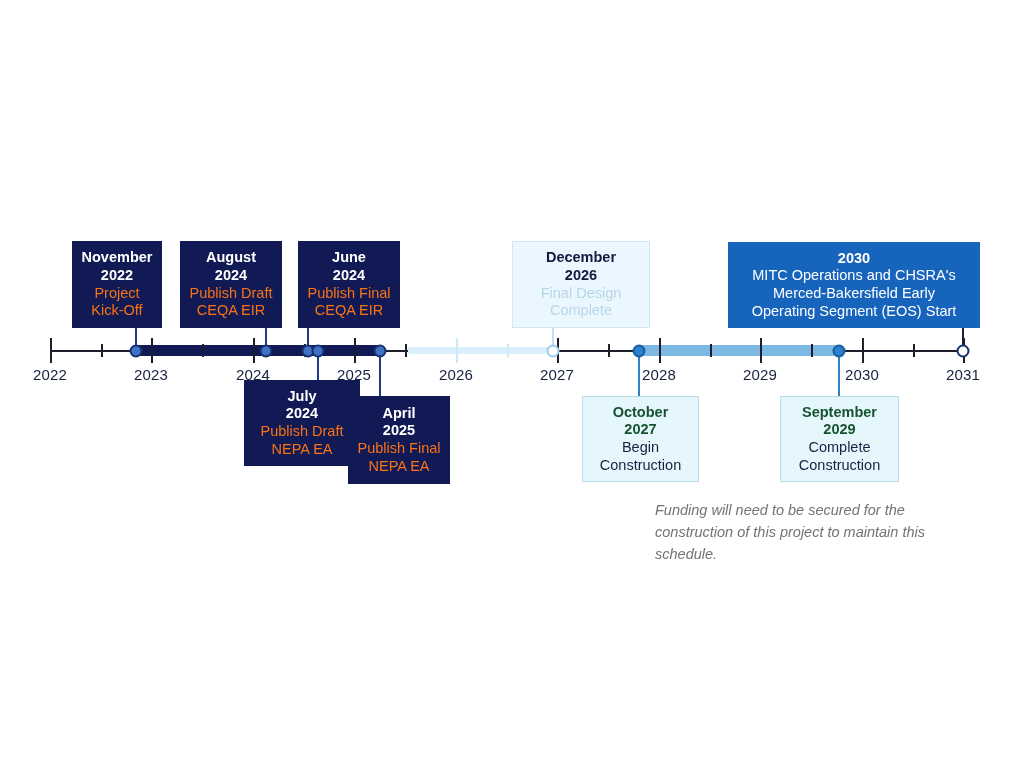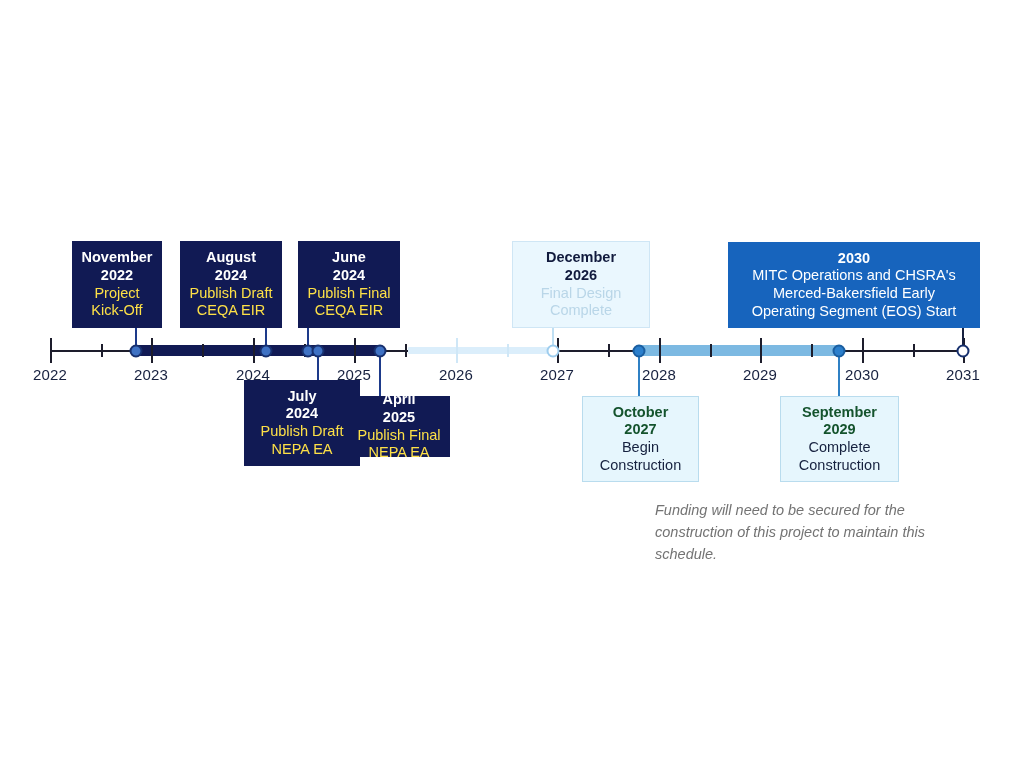--- a/index.html
+++ b/index.html
@@ -45,21 +45,21 @@
 
   
   .card{position:absolute;box-sizing:border-box;
     display:flex;flex-direction:column;align-items:center;justify-content:center;
     text-align:center;line-height:1.22;}
   .card .ttl{font-weight:bold;}
   .card .bdy{font-weight:normal;}
 
   .card-navy{background:#111a54;color:#ffffff;}
   .card-navy .ttl{font-size:14.5px;color:#ffffff;}
-  .card-navy .bdy{font-size:14.5px;color:#fde047;}
+  .card-navy .bdy{font-size:14.5px;color:#f97316;}
 
   .card-solidblue{background:#1764bd;color:#ffffff;}
   .card-solidblue .ttl{font-size:14.5px;color:#ffffff;}
   .card-solidblue .bdy{font-size:14.5px;color:#ffffff;}
 
   .card-pale{background:#eaf7fe;border:1px solid #cfe6f5;}
   .card-pale .ttl{font-size:14.5px;color:#111a3d;}
   .card-pale .bdy{font-size:14.5px;color:#b9d6e8;}
 
   .card-lite{background:#e6f6fd;border:1px solid #b9dcee;}
@@ -168,21 +168,21 @@
     <div class="bdy">Operating Segment (EOS) Start</div>
   </div>
 
   <div class="card card-navy" style="left:224px;top:380px;width:116px;height:86px;margin-left:20px;">
     <div class="ttl">July</div>
     <div class="ttl">2024</div>
     <div class="bdy">Publish Draft</div>
     <div class="bdy">NEPA EA</div>
   </div>
 
-  <div class="card card-navy" style="left:348px;top:396px;width:102px;height:61px;">
+  <div class="card card-navy" style="left:348px;top:396px;width:102px;height:88px;">
     <div class="ttl">April</div>
     <div class="ttl">2025</div>
     <div class="bdy">Publish Final</div>
     <div class="bdy">NEPA EA</div>
   </div>
 
   <div class="card card-lite" style="left:582px;top:396px;width:117px;height:86px;">
     <div class="ttl">October</div>
     <div class="ttl">2027</div>
     <div class="bdy">Begin</div>

